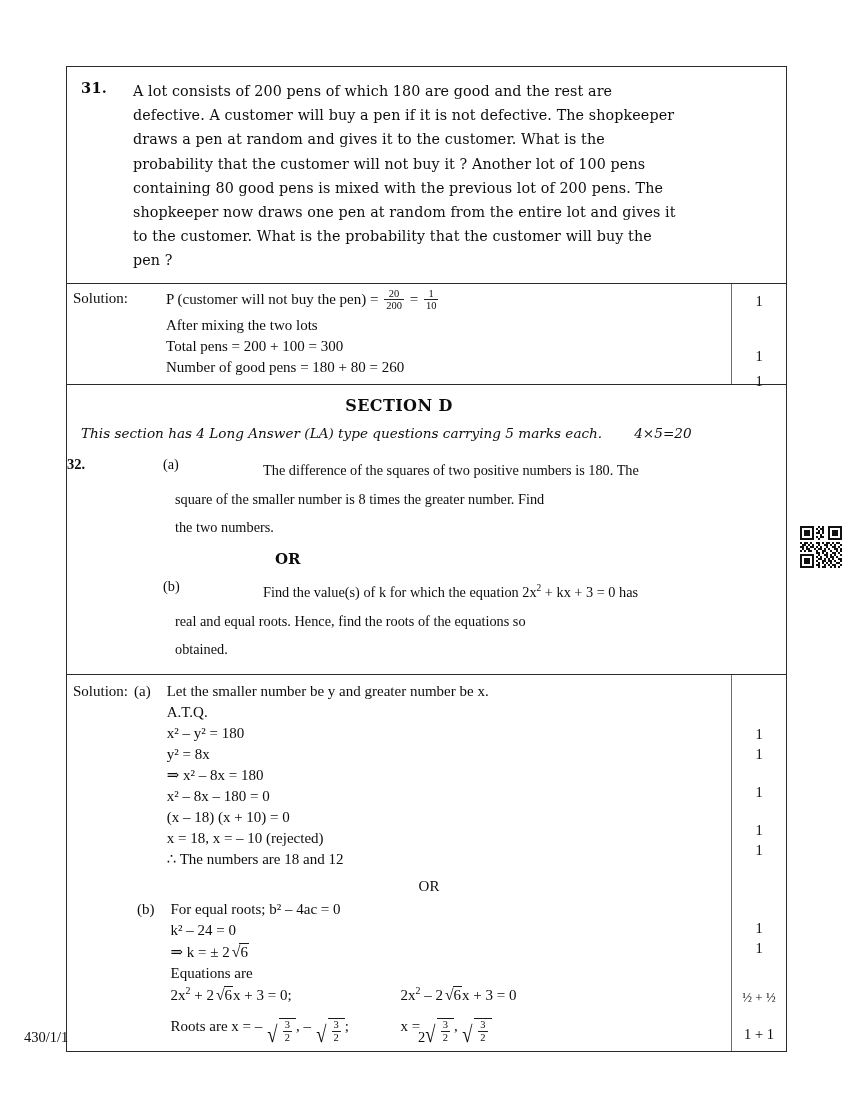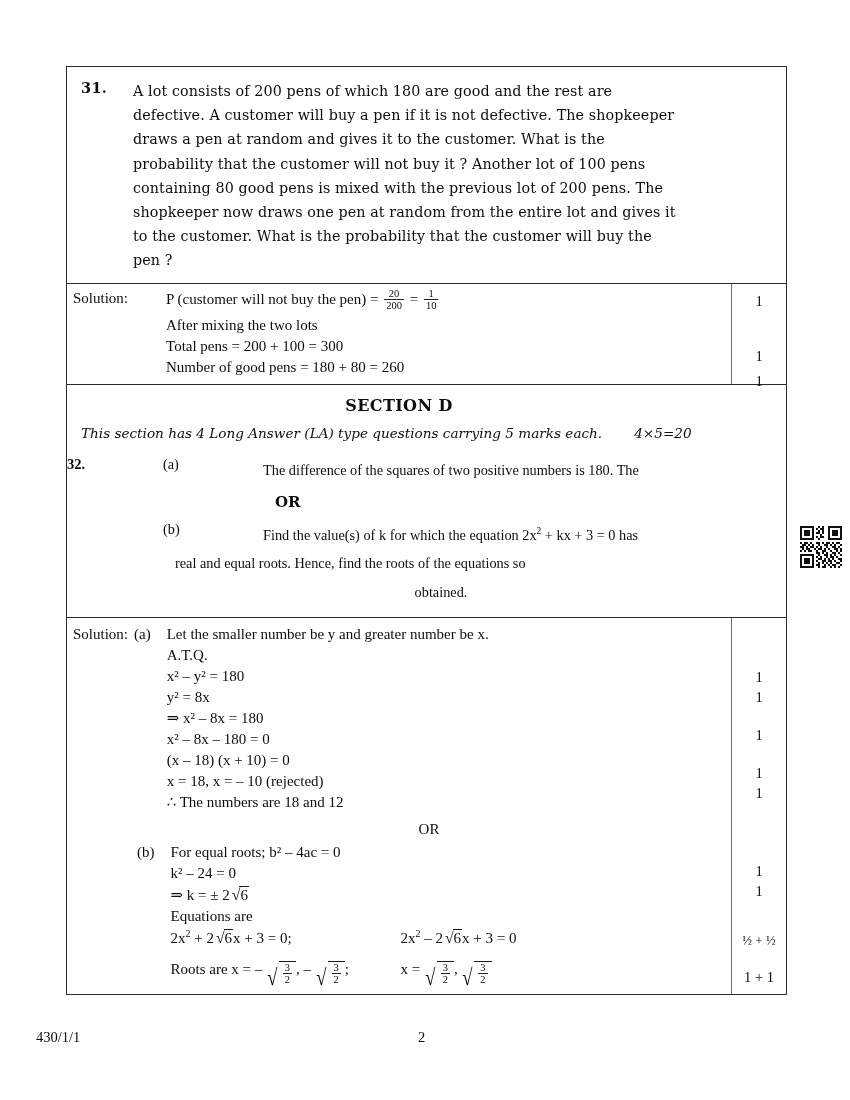--- a/index.html
+++ b/index.html
@@ -208,21 +208,21 @@
 
   
   .footer {
     position: absolute;
     left: 0;
     top: 1029px;
     width: 850px;
     height: 24px;
     font-size: 14.5px;
   }
-  .footer .code { position: absolute; left: 36px; top: 0; }
+  .footer .code { position: absolute; left: 24px; top: 0; }
   .footer .pageno { position: absolute; left: 418px; top: 0; }
 
   
   .qr-wrap {
     position: absolute;
     left: 798px;
     top: 524px;
     width: 46px;
     height: 48px;
   }
@@ -285,31 +285,35 @@
         <div class="section-note">
           <span>This section has 4 Long Answer (LA) type questions carrying 5 marks each.</span>
           <span class="marks-eq">4×5=20</span>
         </div>
 
         <div class="sub-q">
           <div class="pad-num">32.</div>
           <div class="sub-lbl">(a)</div>
           <div class="sub-txt">The difference of the squares of two positive numbers is 180. The</div>
         </div>
+        <div style="padding-left:108px;padding-right:24px;">
+          <div class="sub-txt" style="line-height:28.6px;font-size:14.3px;">square of the smaller number is 8 times the greater number. Find</div>
+          <div class="sub-txt" style="line-height:28.6px;font-size:14.3px;text-align:left;">the two numbers.</div>
+        </div>
 
         <div class="or-line or-q32">OR</div>
 
         <div class="sub-q" style="padding-top:2px;">
           <div class="pad-num"></div>
           <div class="sub-lbl">(b)</div>
           <div class="sub-txt" style="text-align:left;"><span>Find the value(s) of k for which the equation 2x</span><span class="sup">2</span><span> + kx + 3 = 0 has</span></div>
         </div>
         <div style="padding-left:108px;padding-right:24px;padding-bottom:10px;">
           <div class="sub-txt" style="line-height:28.6px;font-size:14.3px;">real and equal roots. Hence, find the roots of the equations so</div>
-          <div class="sub-txt" style="line-height:28.6px;font-size:14.3px;text-align:center;">obtained.</div>
+          <div class="sub-txt" style="line-height:28.6px;font-size:14.3px;text-align:left;">obtained.</div>
         </div>
 
       </div>
       <div class="marks-col noline"></div>
     </div>
 
     <div class="row sep-top">
       <div class="body-col">
 
         <div class="sol" style="padding-top:6px;padding-bottom:0;">

